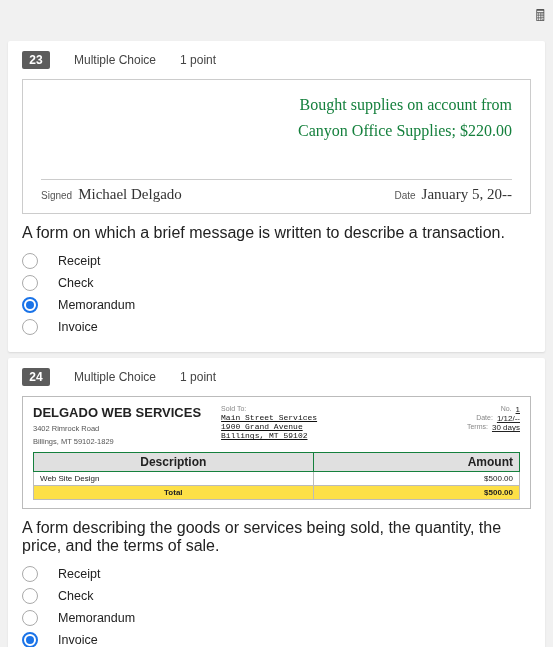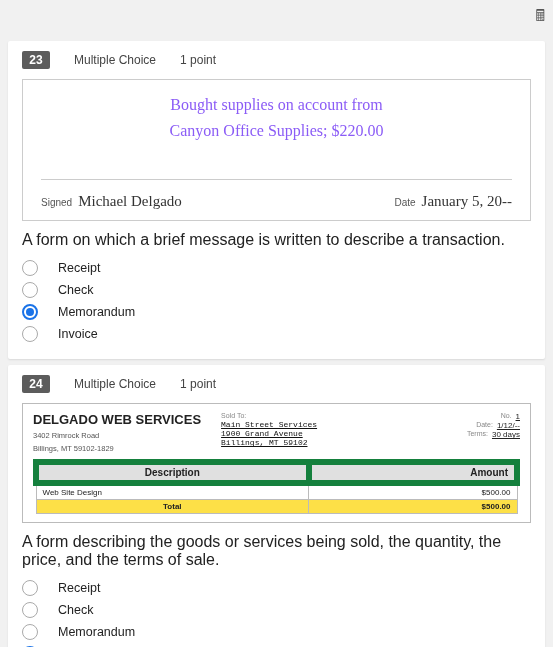--- a/index.html
+++ b/index.html
@@ -60,32 +60,33 @@
       border: 1px solid #ccc;
       background: #fff;
       padding: 12px 18px 10px 18px;
       margin-bottom: 10px;
       text-align: center;
     }
 
     .check-main-text {
       font-family: 'Brush Script MT', cursive;
       font-size: 16px;
-      color: #8b5cf6;
+      color: #15803d;
       line-height: 1.6;
       margin-bottom: 8px;
+      text-align: right;
     }
 
     .check-signature-row {
       display: flex;
       align-items: baseline;
       justify-content: flex-start;
       gap: 6px;
       border-top: 1px solid #ccc;
-      padding-top: 13px;
+      padding-top: 6px;
       font-size: 12px;
       margin-top: 36px;
     }
 
     .check-signed-label {
       font-size: 10px;
       color: #555;
     }
 
     .check-signature {
@@ -206,23 +207,23 @@
 
     .invoice-table {
       width: 100%;
       border-collapse: collapse;
       margin-top: 4px;
       font-size: 8px;
     }
 
     .invoice-table th {
       background: #e0e0e0;
-      border: 6px solid #15803d;
+      border: 1px solid #15803d;
       padding: 2px 6px;
-      font-size: 10px;
+      font-size: 12px;
       font-weight: bold;
       text-align: center;
     }
 
     .invoice-table td {
       border: 1px solid #bbb;
       padding: 2px 6px;
       font-size: 8px;
     }
 

